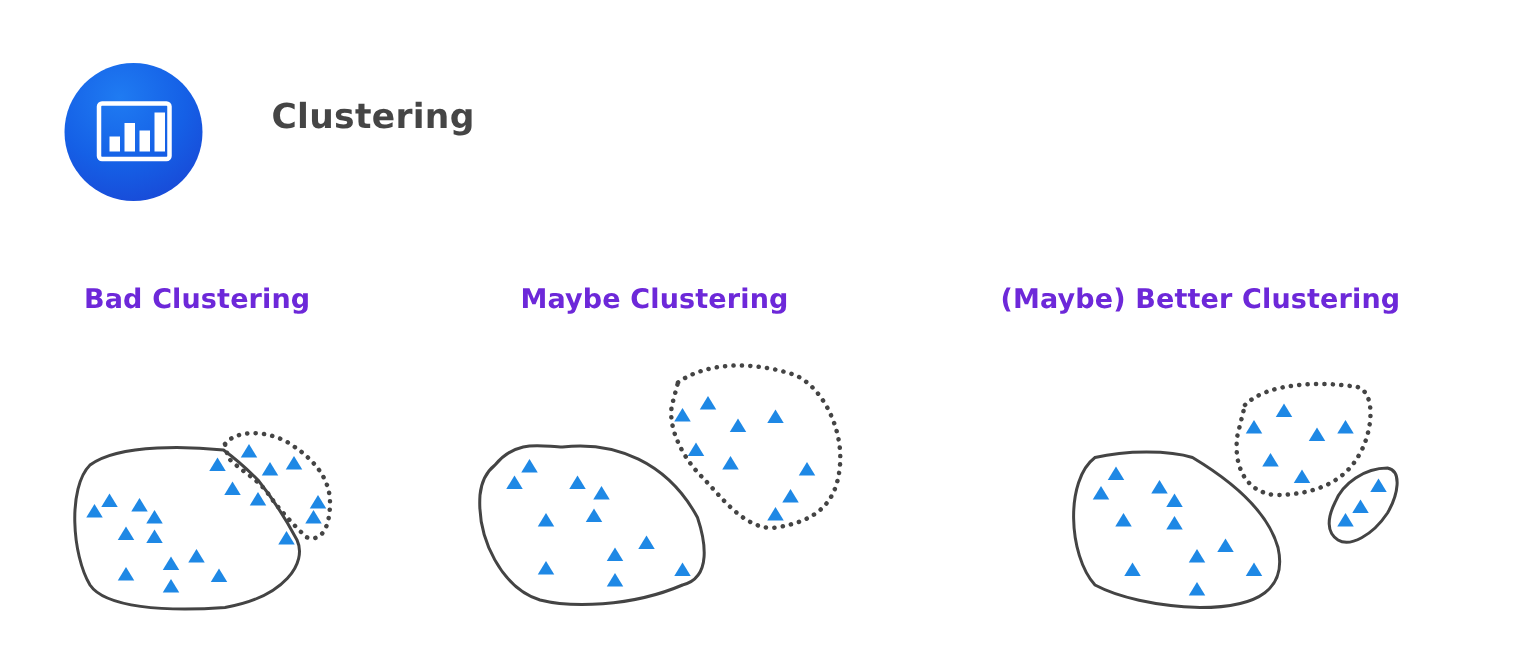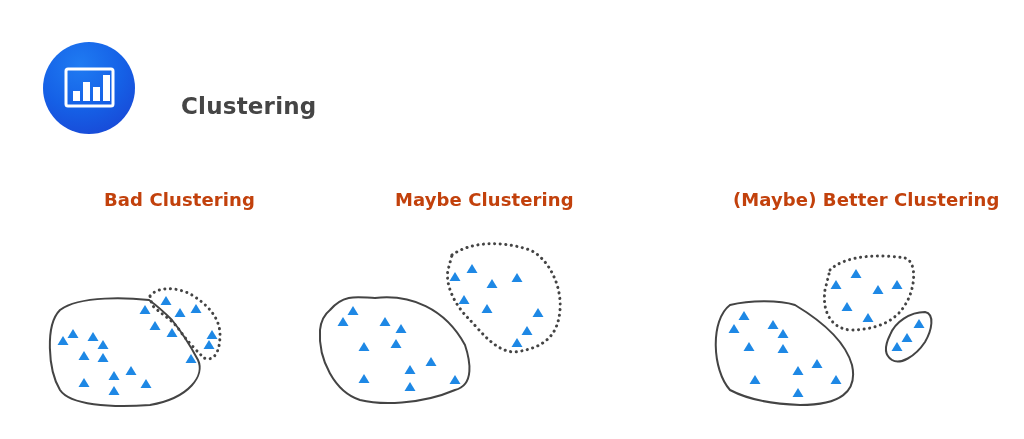--- a/index.html
+++ b/index.html
@@ -2,42 +2,42 @@
 <html><head>
   <meta charset="utf-8">
   <style>
     html, body { margin: 0; padding: 0; background: #ffffff; }
     body { width: 1024px; height: 439px; position: relative; overflow: hidden;
            font-family: "DejaVu Sans", "Liberation Sans", sans-serif; }
     .logo { position: absolute; left: 43px; top: 42px; width: 92px; height: 92px; border-radius: 50%;
             background: radial-gradient(circle at 40% 25%, #1f7bf2 0%, #1560e6 50%, #1a3fd0 100%); }
     .logo svg { position: absolute; left: 0; top: 0; }
     .page-title { position: absolute; left: 181px; top: 65px; font-size: 23px; font-weight: bold;
-                  color: #454545; letter-spacing: 0.2px; margin-top: 28px; }
-    .panel-title { position: absolute; top: 189px; font-size: 18px; color: #c2410c; font-weight: bold; letter-spacing: 0.1px; margin-left: 48px; }
+                  color: #454545; letter-spacing: 0.2px; }
+    .panel-title { position: absolute; top: 189px; font-size: 18px; color: #6d28d9; font-weight: bold; letter-spacing: 0.1px; }
     #diagram { position: absolute; left: 0; top: 0; }
   </style>
 </head>
 <body>
 
 <div class="logo">
   <svg width="92" height="92" viewBox="0 0 92 92">
     <rect x="23" y="27" width="47" height="37" rx="2" fill="none" stroke="#ffffff" stroke-width="3"></rect>
     <rect x="30" y="49" width="7" height="10" fill="#ffffff"></rect>
     <rect x="40" y="40" width="7" height="19" fill="#ffffff"></rect>
     <rect x="50" y="45" width="7" height="14" fill="#ffffff"></rect>
     <rect x="60" y="33" width="7" height="26" fill="#ffffff"></rect>
   </svg>
 </div>
 
 <div class="page-title">Clustering</div>
 
 <div class="panel-title" style="left:56px">Bad Clustering</div>
 <div class="panel-title" style="left:347px">Maybe Clustering</div>
-<div class="panel-title" style="left:685px">(Maybe) Better Clustering</div>
+<div class="panel-title" style="left:667px">(Maybe) Better Clustering</div>
 
 <svg id="diagram" width="1024" height="439" viewBox="0 0 1024 439">
     <g>
       <path d="M60,310 C80,295 130,298 149,300 C160,308 170,318 172,320 C180,330 190,345 198,360 C205,375 190,398 150,405 C110,408 70,405 60,390 C48,370 45,325 60,310 Z" fill="none" stroke="#444444" stroke-width="2"></path>
       <path d="M150,296 C158,286 178,287 192,295 C208,305 220,318 220,335 C220,352 214,362 204,358 C196,350 186,340 178,328 C170,318 158,312 152,305 Z" fill="none" stroke="#444444" stroke-width="3" stroke-dasharray="0.1 5.5" stroke-linecap="round"></path>
       <polygon points="145,305 139.5,314 150.5,314" fill="#1e88e5"></polygon>
       <polygon points="166,296 160.5,305 171.5,305" fill="#1e88e5"></polygon>
       <polygon points="180,308 174.5,317 185.5,317" fill="#1e88e5"></polygon>
       <polygon points="196,304 190.5,313 201.5,313" fill="#1e88e5"></polygon>
       <polygon points="155,321 149.5,330 160.5,330" fill="#1e88e5"></polygon>

